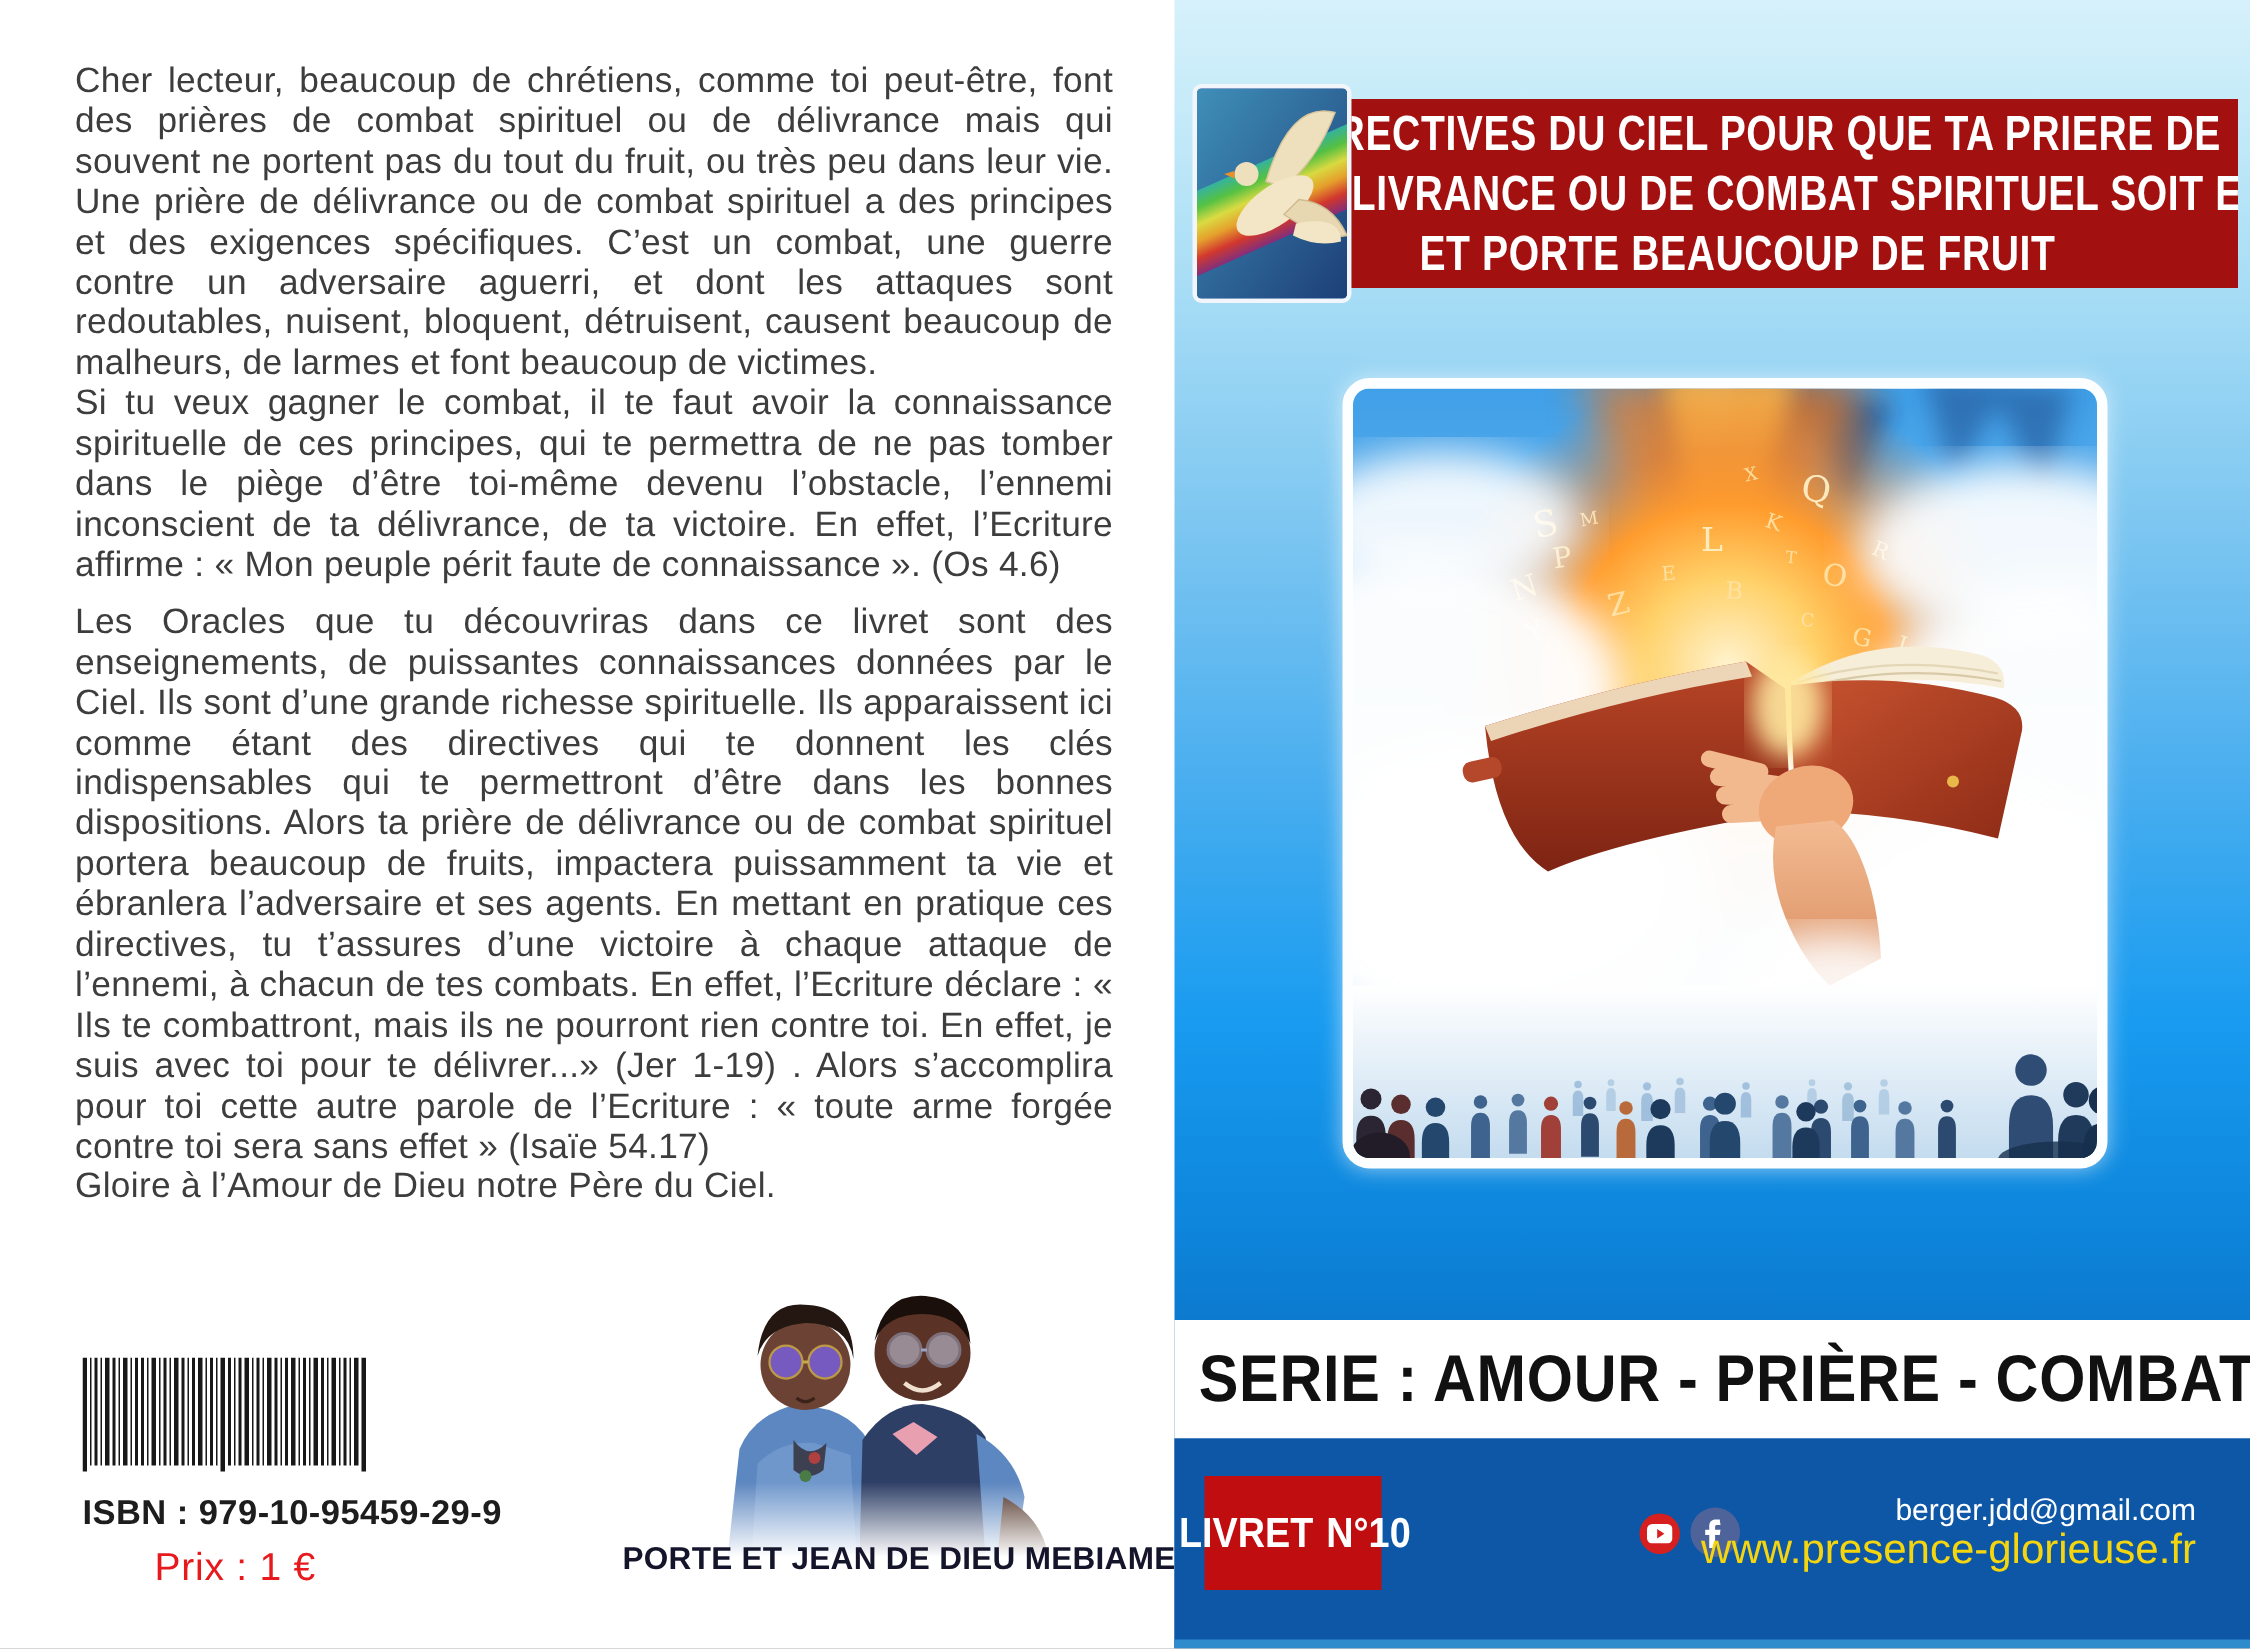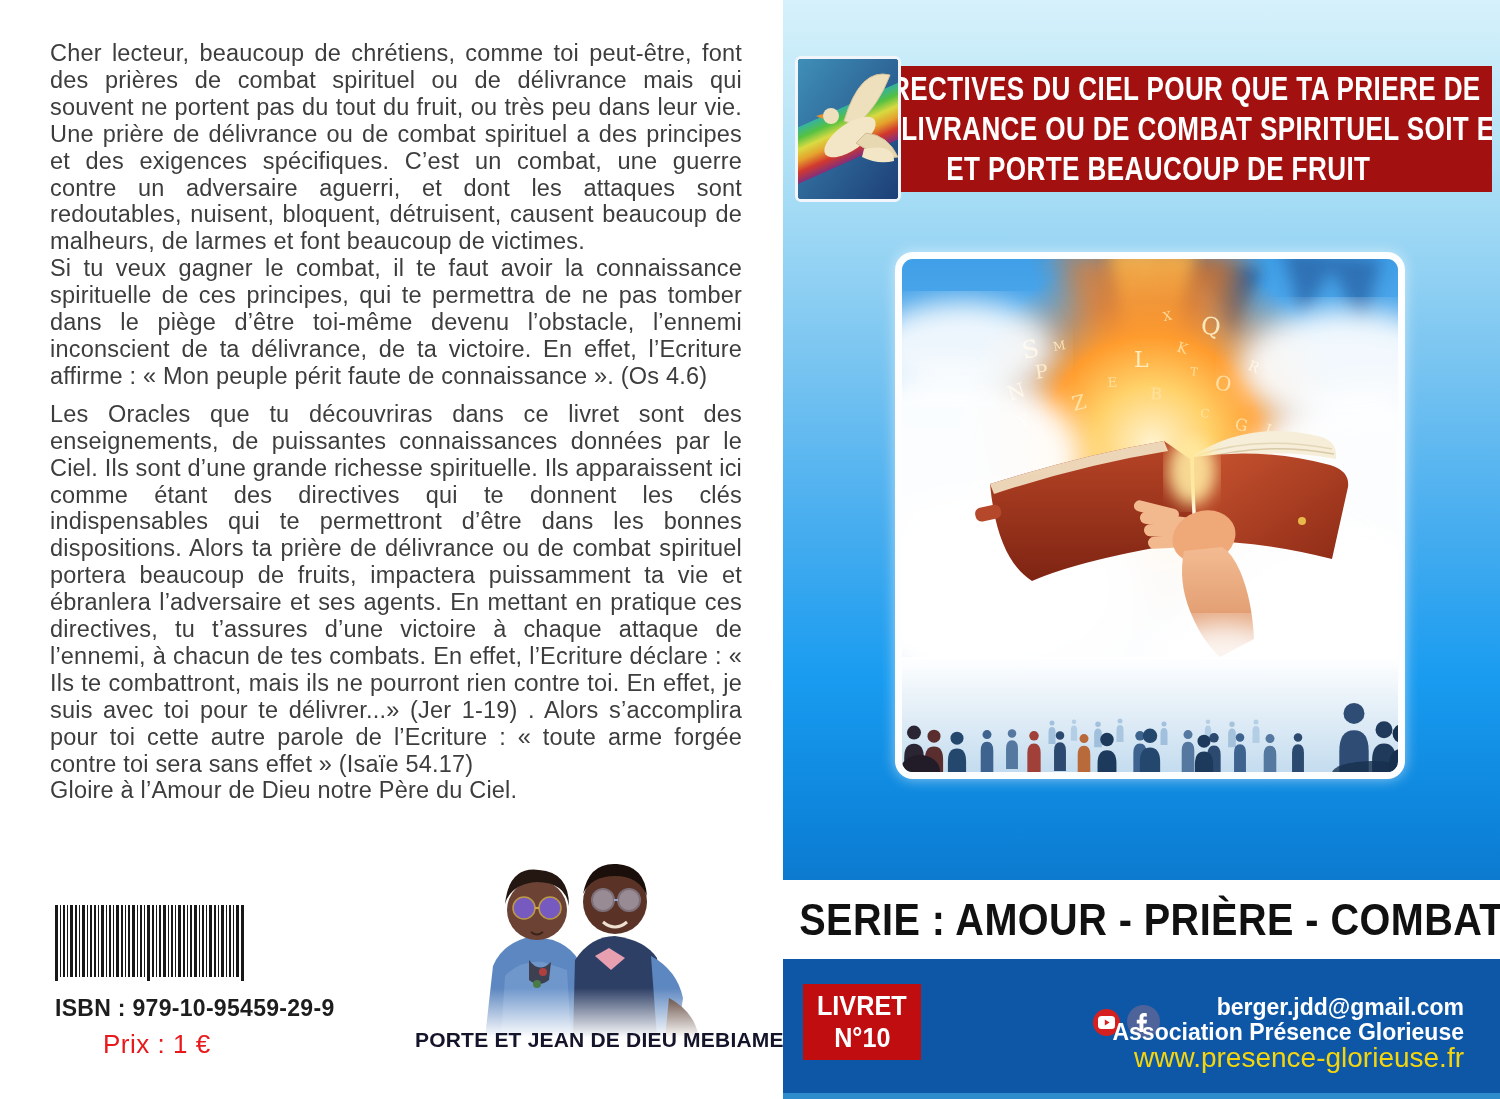--- a/index.html
+++ b/index.html
@@ -42,30 +42,30 @@
   .artwork{position:absolute;left:112px;top:252px;width:510px;height:527px;
     border-radius:18px;border:7px solid #fcfeff;overflow:hidden;
     box-shadow:0 0 14px rgba(255,255,255,.55);background:#cfe9f9;}
   .artwork svg{display:block;}
   .series-bar{position:absolute;left:0;top:880px;width:717px;height:79px;background:#fff;
     display:flex;align-items:center;}
   .series-text{font-size:44px;font-weight:600;color:#111;padding-left:18px;
     transform:scaleX(.9);transform-origin:0 50%;white-space:nowrap;letter-spacing:0.5px;}
   .cover-footer{position:absolute;left:0;top:959px;width:717px;height:140px;background:var(--footer-blue);}
   .livret-box{position:absolute;left:20px;top:25px;width:118px;height:76px;background:var(--livret-red);
-    display:flex;flex-direction:column;align-items:center;justify-content:center;
+    display:flex;flex-direction:row;align-items:center;justify-content:center;
     color:#fff;font-weight:bold;font-size:28px;line-height:32px;}
   .livret-box span{display:block;transform:scaleX(.9);}
   .social{position:absolute;left:310px;top:44px;width:75px;height:42px;}
   .icon-yt{position:absolute;left:0;top:6px;width:27px;height:27px;border-radius:50%;
     background:#d6201f;display:flex;align-items:center;justify-content:center;}
   .icon-fb{position:absolute;left:34px;top:2px;width:33px;height:33px;border-radius:50%;
     background:#4e639a;display:flex;align-items:center;justify-content:center;}
   .contact{position:absolute;right:36px;top:36px;text-align:right;color:#fff;line-height:25px;}
-  .contact .email{font-size:23px;font-weight:bold;}
+  .contact .email{font-size:20px;font-weight:normal;}
   .contact .assoc{font-size:23px;font-weight:600;}
   .contact .site{font-size:28px;font-weight:normal;color:var(--website-yellow);}
   .bottom-strip{position:absolute;left:0;bottom:0;width:717px;height:6px;background:#2f8ccc;}
 </style>
 </head>
 <body>
 
 <div class="spread">
 
   <section class="back-cover">
@@ -386,19 +386,18 @@
             </svg>
         </div>
         <div class="icon-fb">
           <svg width="33" height="33" viewBox="0 0 33 33">
               <path d="M19.5,8 h-2.6 c-2.8,0 -4.4,1.6 -4.4,4.4 v2.4 h-2.7 v3.6 h2.7 v8.6 h3.9 v-8.6 h3.1 l0.5,-3.6 h-3.6 v-2 c0,-0.9 0.5,-1.2 1.4,-1.2 h2.2 Z" fill="#fff"></path>
             </svg>
         </div>
       </div>
       <div class="contact">
         <div class="email">berger.jdd@gmail.com</div>
-        <div class="assoc">Association Présence Glorieuse</div>
         <div class="site">www.presence-glorieuse.fr</div>
       </div>
     </footer>
     <div class="bottom-strip"></div>
   </section>
 </div>
 
 </body></html>

